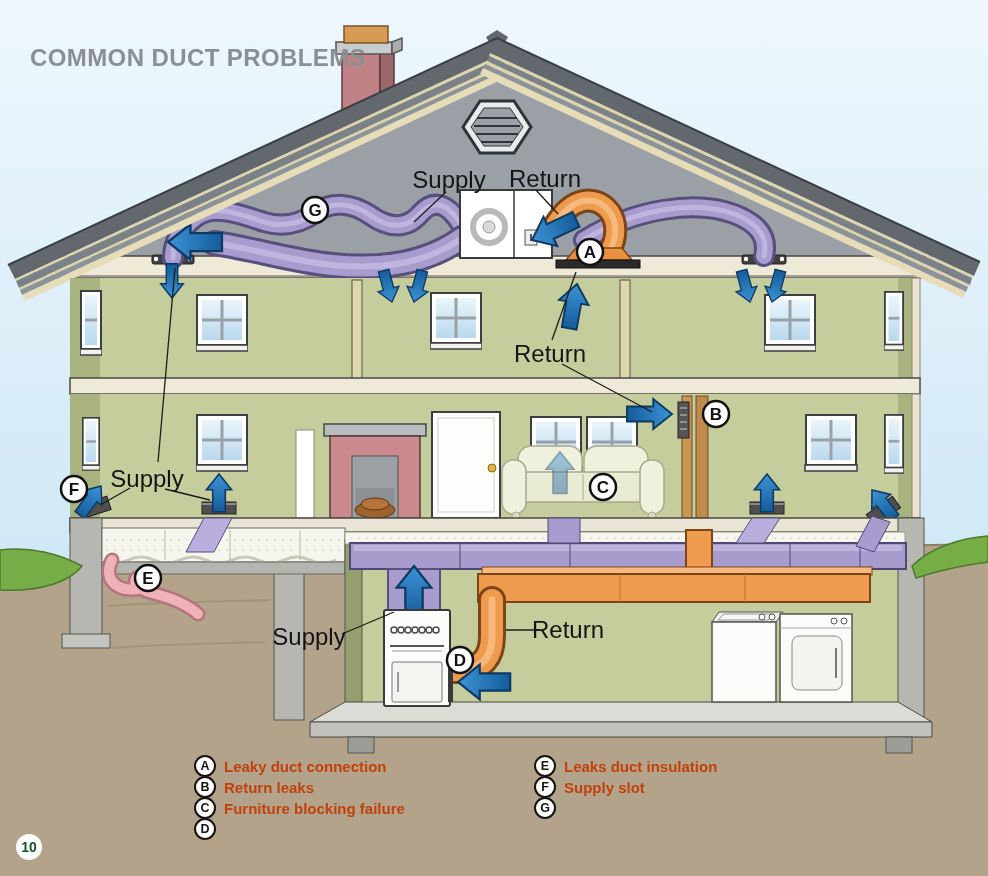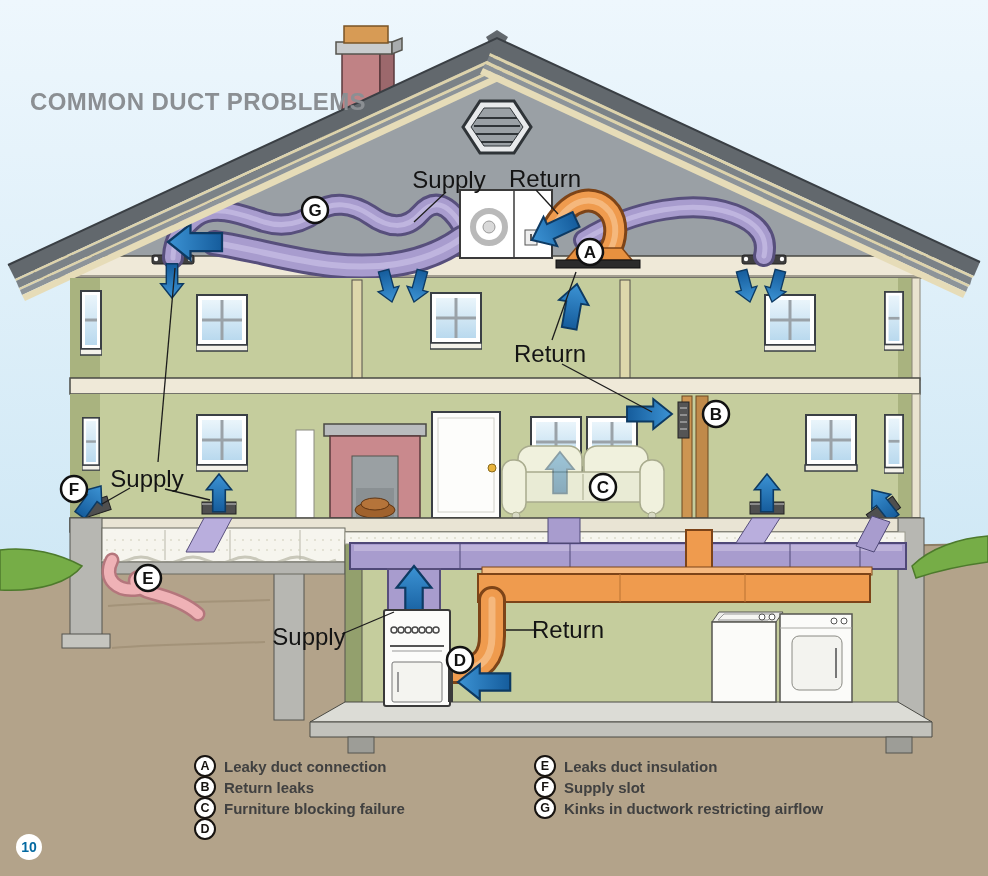--- a/index.html
+++ b/index.html
@@ -1,27 +1,27 @@
 <!DOCTYPE html>
 <html><head>
 <meta charset="utf-8">
 <style>
   html,body{margin:0;padding:0;background:#ffffff;}
   #stage{position:relative;width:988px;height:876px;overflow:hidden;
          font-family:"Liberation Sans",sans-serif;}
   #stage svg{position:absolute;left:0;top:0;}
   .page-title{position:absolute;left:30px;top:44px;font-size:24px;font-weight:bold;
-              color:#8b8f93;letter-spacing:.4px;margin-top:44px;}
+              color:#8b8f93;letter-spacing:.4px;}
   .legend-item{position:absolute;display:flex;align-items:center;gap:8px;height:20px;}
   .legend-letter{width:18px;height:18px;border:2px solid #171310;border-radius:50%;
                  background:#ffffff;color:#171310;font-size:12.5px;font-weight:bold;
                  display:flex;align-items:center;justify-content:center;flex:0 0 auto;}
-  .legend-text{font-size:15px;font-weight:bold;color:#404040;white-space:nowrap;}
+  .legend-text{font-size:15px;font-weight:bold;color:#c2410c;white-space:nowrap;}
   .page-num{position:absolute;left:16px;top:834px;width:26px;height:26px;border-radius:50%;
-            background:#ffffff;color:#0369a1;font-size:14px;font-weight:bold;
+            background:#ffffff;color:#14532d;font-size:14px;font-weight:bold;
             display:flex;align-items:center;justify-content:center;text-align:center;}
   .duct-label{font-size:24px;fill:#141414;}
   .marker-letter{font-size:17px;font-weight:bold;fill:#111111;text-anchor:middle;}
 </style>
 </head>
 <body>
 
 <div id="stage">
 
 <svg width="988" height="876" viewBox="0 0 988 876">
@@ -419,19 +419,18 @@
   <div class="legend-item" style="left:534px;top:756px;">
     <span class="legend-letter">E</span>
     <span class="legend-text">Leaks duct insulation</span>
   </div>
   <div class="legend-item" style="left:534px;top:777px;">
     <span class="legend-letter">F</span>
     <span class="legend-text">Supply slot</span>
   </div>
   <div class="legend-item" style="left:534px;top:798px;">
     <span class="legend-letter">G</span>
-    <span class="legend-text">Kinks in ductwork restricting airflow</span>
   </div>
 </div>
 
 <div class="page-num">10</div>
 
 </div>
 
 </body></html>

